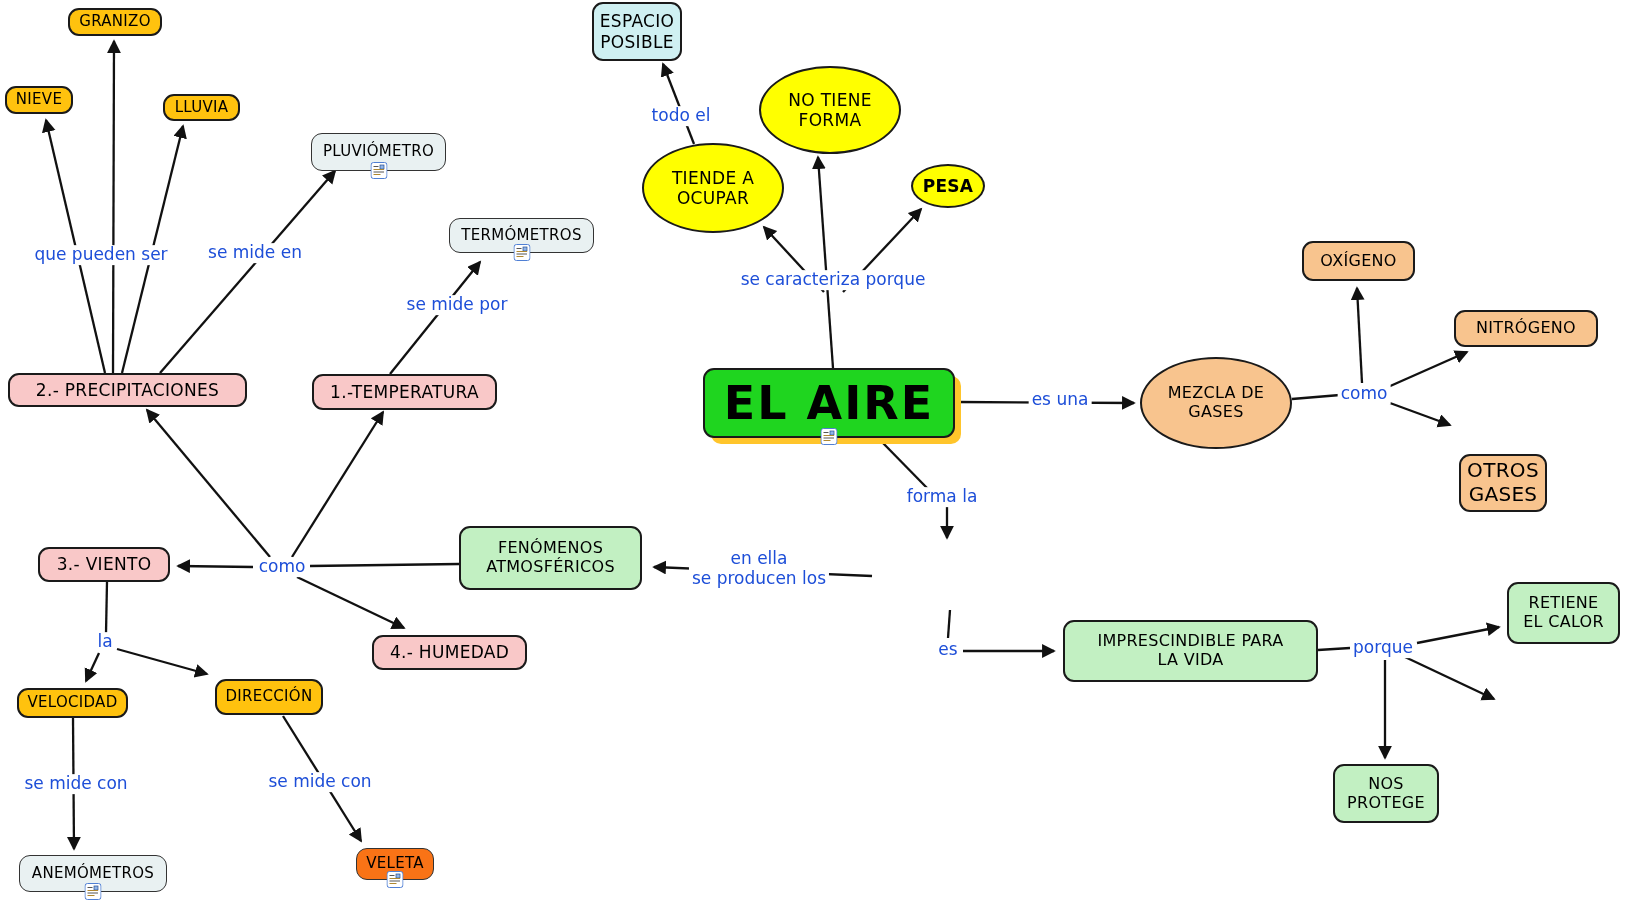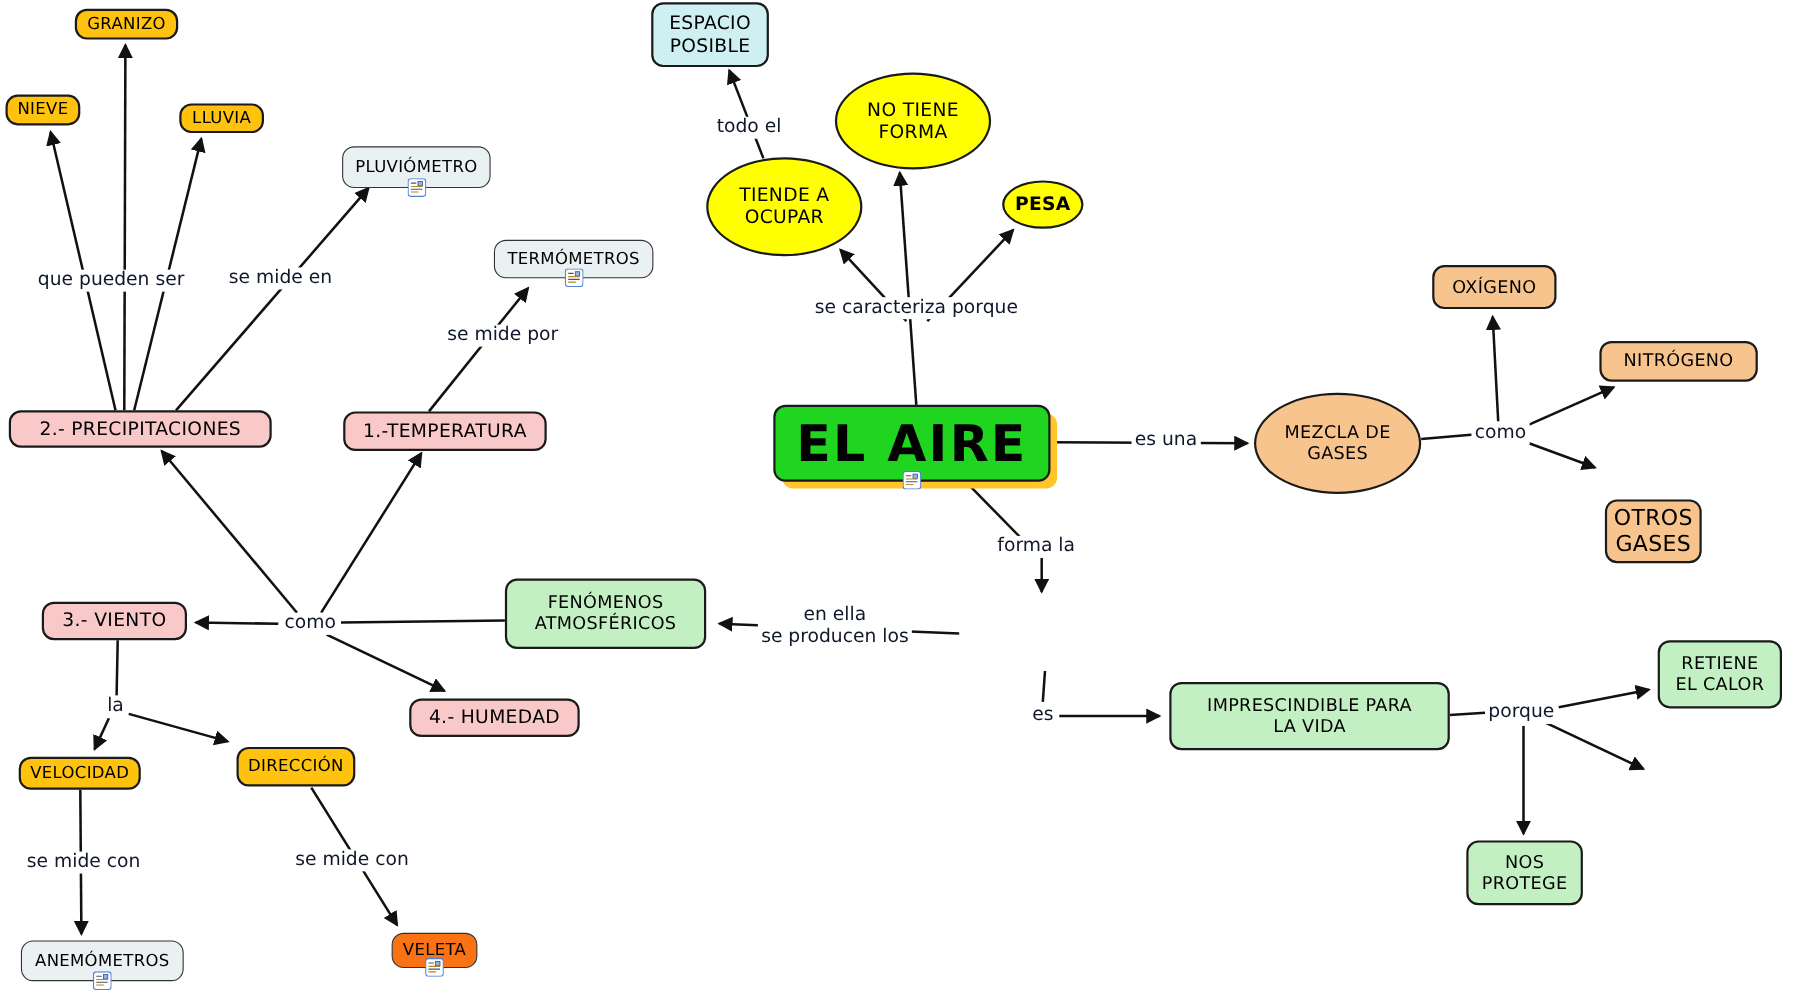--- a/index.html
+++ b/index.html
@@ -3,21 +3,21 @@
 <meta charset="utf-8">
 <title>Concept Map</title>
 <style>
   html,body{margin:0;padding:0;background:#ffffff;}
   body{font-family:"DejaVu Sans","Liberation Sans",sans-serif;}
   #map{position:relative;width:1637px;height:904px;background:#ffffff;overflow:hidden;}
   svg.lines{position:absolute;left:0;top:0;z-index:1;}
   .ln{stroke:#111111;stroke-width:2.3;fill:none;}
   .link-label{
     position:absolute;z-index:2;transform:translate(-50%,-50%);
-    background:#ffffff;padding:0 3px;font-size:17px;color:#0f172a;
+    background:#ffffff;padding:0 3px;font-size:17px;color:#1d4ed8;
     white-space:pre-line;text-align:center;line-height:1.16;
   }
   .node{
     position:absolute;z-index:3;display:flex;align-items:center;justify-content:center;
     border:2px solid #1a1a1a;border-radius:11px;box-sizing:border-box;
     text-align:center;color:#000;white-space:pre-line;line-height:1.18;
     letter-spacing:0.3px;
   }
   .node.ellipse{border-radius:50%;}
   .node.instr{border-width:1.5px;border-color:#333;margin-left:19px;}
@@ -85,21 +85,21 @@
           <line x1="3" y1="12.5" x2="10" y2="12.5" stroke="#b08830" stroke-width="1"></line>
         </svg></span></div>
     <div class="node rect instr" style="left: 430px; top: 218px; width: 145px; height: 35px; background: rgb(233, 241, 242); font-size: 15px;"><span class="node-label">TERMÓMETROS</span><span class="res-icon"><svg width="17" height="17" viewBox="0 0 17 17">
           <rect x="0.5" y="0.5" width="16" height="16" rx="2.5" fill="#ffffff" stroke="#4f7fd4" stroke-width="1"></rect>
           <rect x="9.5" y="3" width="4" height="4" fill="#8fb4e8" stroke="#2a4f8f" stroke-width="0.7"></rect>
           <line x1="3" y1="4.5" x2="8" y2="4.5" stroke="#555" stroke-width="1"></line>
           <line x1="3" y1="7.5" x2="13.5" y2="7.5" stroke="#b08830" stroke-width="1"></line>
           <line x1="3" y1="10" x2="13.5" y2="10" stroke="#555" stroke-width="1"></line>
           <line x1="3" y1="12.5" x2="10" y2="12.5" stroke="#b08830" stroke-width="1"></line>
         </svg></span></div>
-    <div class="node rect" style="left: 592px; top: 2px; width: 107px; height: 59px; background: rgb(207, 240, 242); font-size: 17px;"><span class="node-label">ESPACIO
+    <div class="node rect" style="left: 592px; top: 2px; width: 90px; height: 59px; background: rgb(207, 240, 242); font-size: 17px;"><span class="node-label">ESPACIO
 POSIBLE</span></div>
     <div class="node ellipse" style="left: 759px; top: 66px; width: 142px; height: 88px; background: rgb(255, 255, 0); font-size: 17px;"><span class="node-label">NO TIENE
 FORMA</span></div>
     <div class="node ellipse" style="left: 642px; top: 143px; width: 142px; height: 90px; background: rgb(255, 255, 0); font-size: 17px;"><span class="node-label">TIENDE A
 OCUPAR</span></div>
     <div class="node ellipse" style="left: 911px; top: 164px; width: 74px; height: 44px; background: rgb(255, 255, 0); font-size: 17px; font-weight: bold;"><span class="node-label">PESA</span></div>
     <div class="node rect" style="left: 703px; top: 368px; width: 252px; height: 70px; background: rgb(31, 213, 31); font-size: 46px; font-weight: bold; letter-spacing: 2px; box-shadow: rgb(255, 197, 43) 7px 7px 0px -1px;"><span class="node-label">EL AIRE</span><span class="res-icon"><svg width="17" height="17" viewBox="0 0 17 17">
           <rect x="0.5" y="0.5" width="16" height="16" rx="2.5" fill="#ffffff" stroke="#4f7fd4" stroke-width="1"></rect>
           <rect x="9.5" y="3" width="4" height="4" fill="#8fb4e8" stroke="#2a4f8f" stroke-width="0.7"></rect>
           <line x1="3" y1="4.5" x2="8" y2="4.5" stroke="#555" stroke-width="1"></line>

